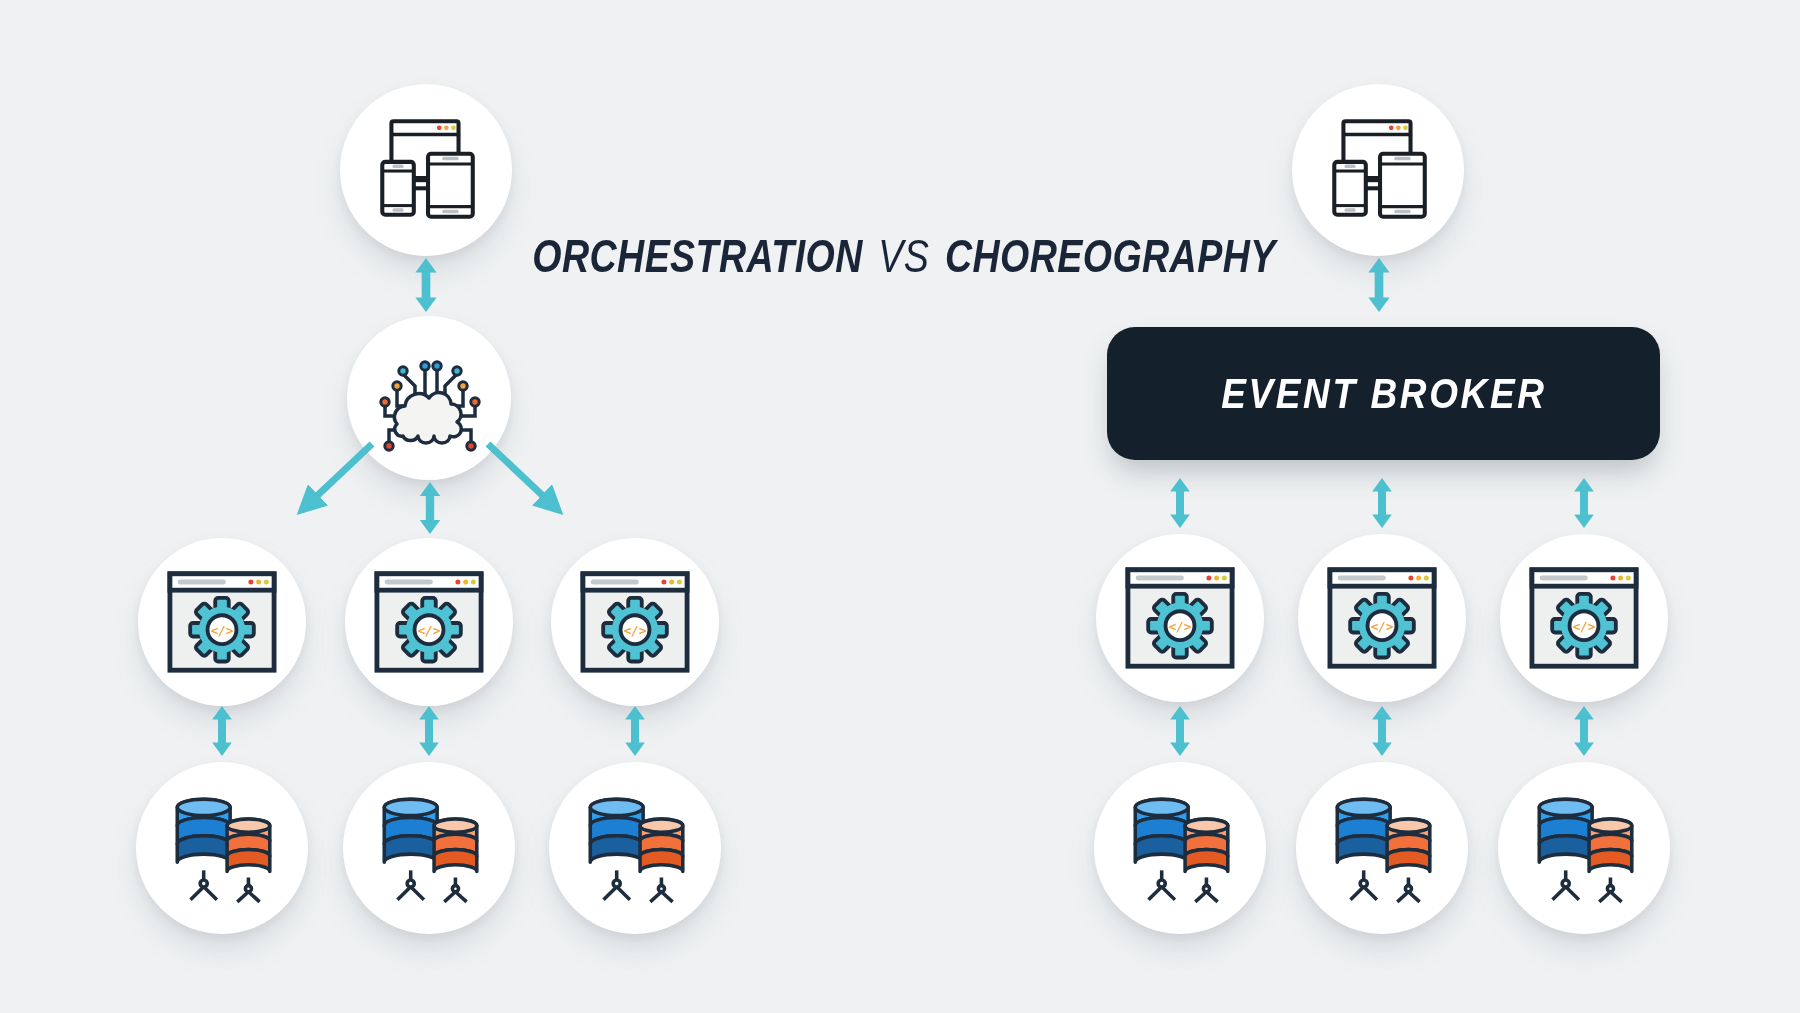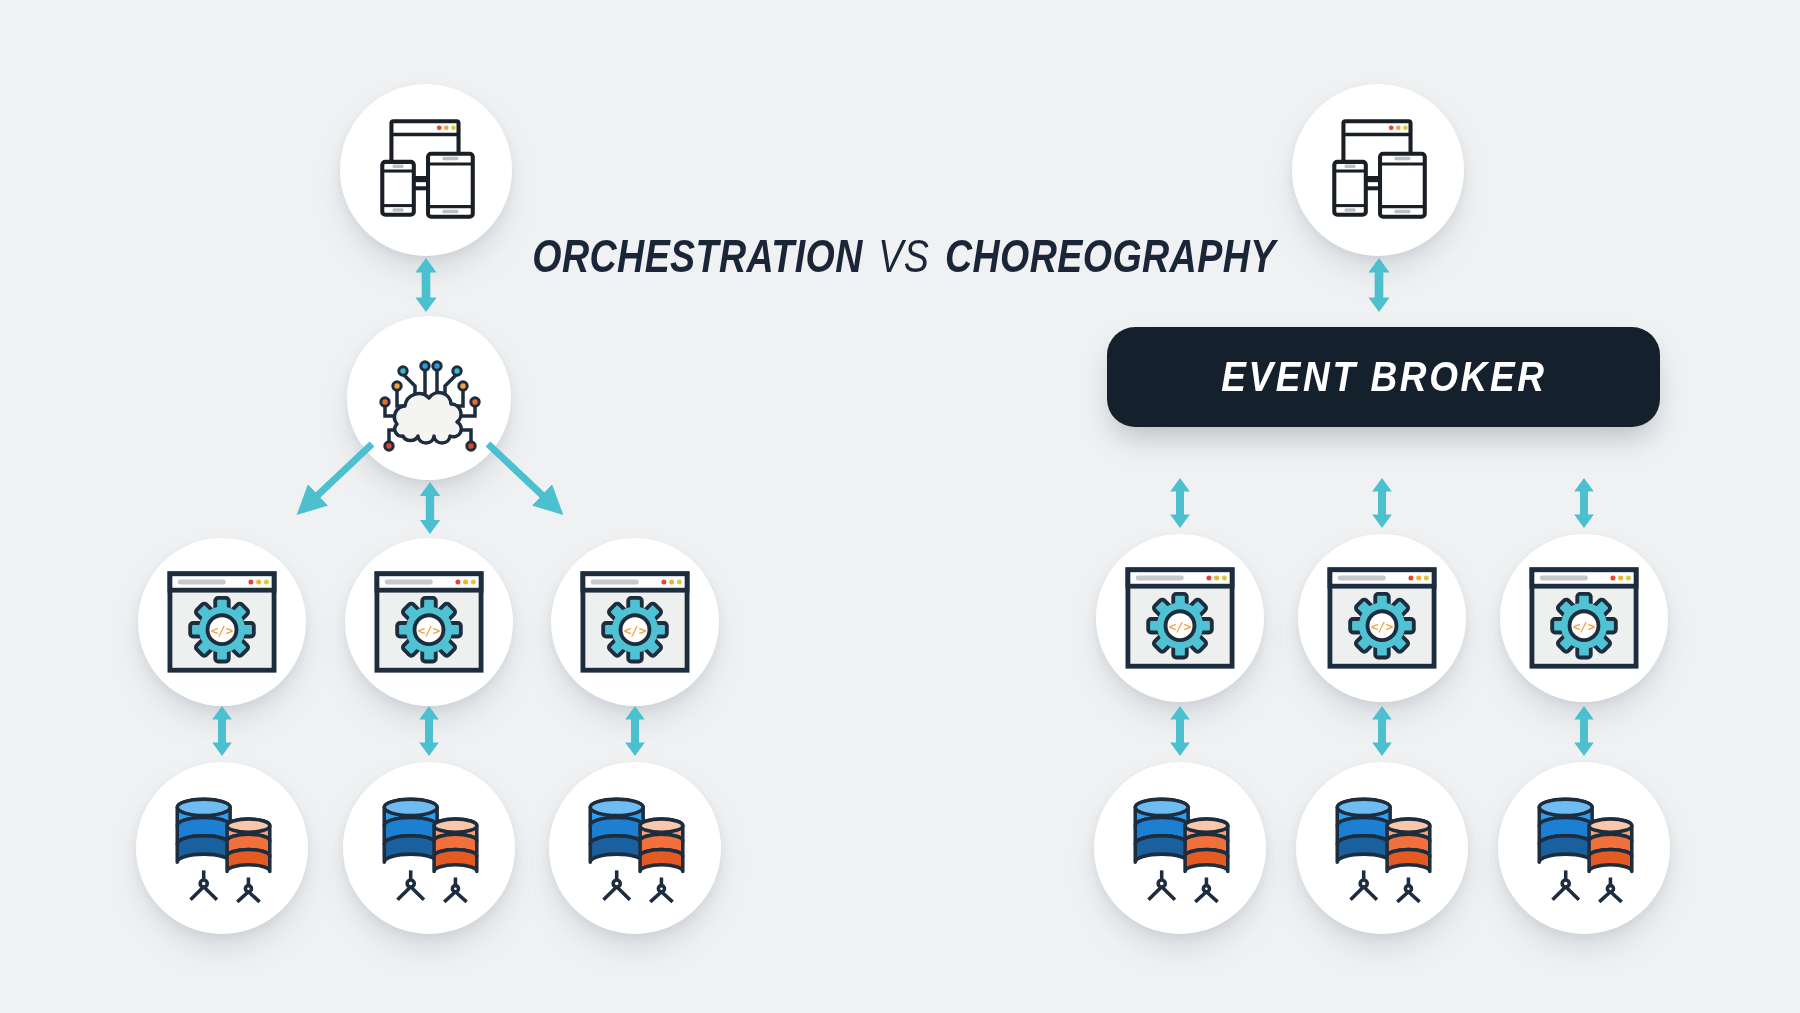--- a/index.html
+++ b/index.html
@@ -18,21 +18,21 @@
   .circle svg{display:block;}
   .title{
     position:absolute;left:904px;top:255px;
     transform:translate(-50%,-50%) scaleX(0.80);
     white-space:nowrap;color:#1a2638;
     font-size:47px;font-style:italic;letter-spacing:.5px;
   }
   .title .heavy{font-weight:bold;}
   .title .light{font-weight:normal;padding:0 6px;}
   .broker{
-    position:absolute;left:1107px;top:327px;width:553px;height:100px;
+    position:absolute;left:1107px;top:327px;width:553px;height:133px;
     background:#15202d;border-radius:28px;
     display:flex;align-items:center;justify-content:center;
     box-shadow:0 16px 28px -6px rgba(120,132,140,.45);
   }
   .broker .label{
     color:#ffffff;font-weight:bold;font-style:italic;
     font-size:42px;letter-spacing:3px;white-space:nowrap;
     transform:scaleX(0.88);
   }
   .arrow-v{position:absolute;width:30px;}

